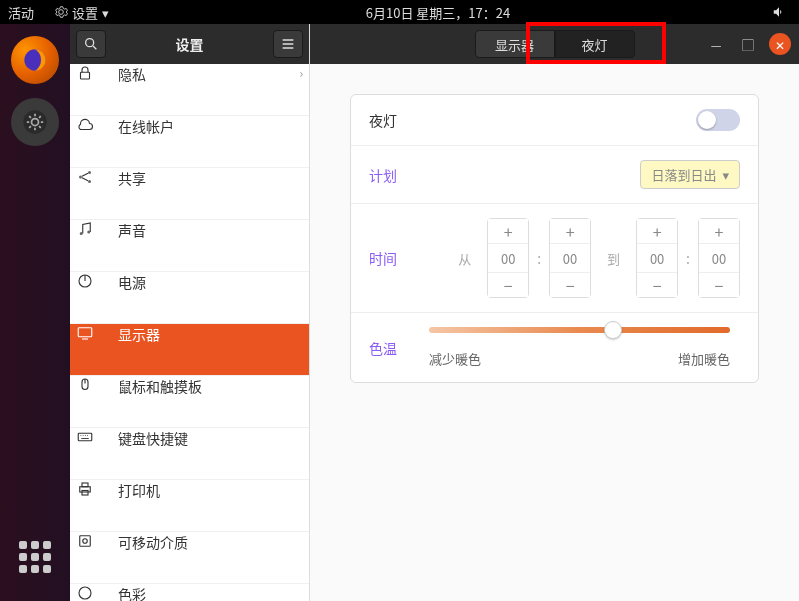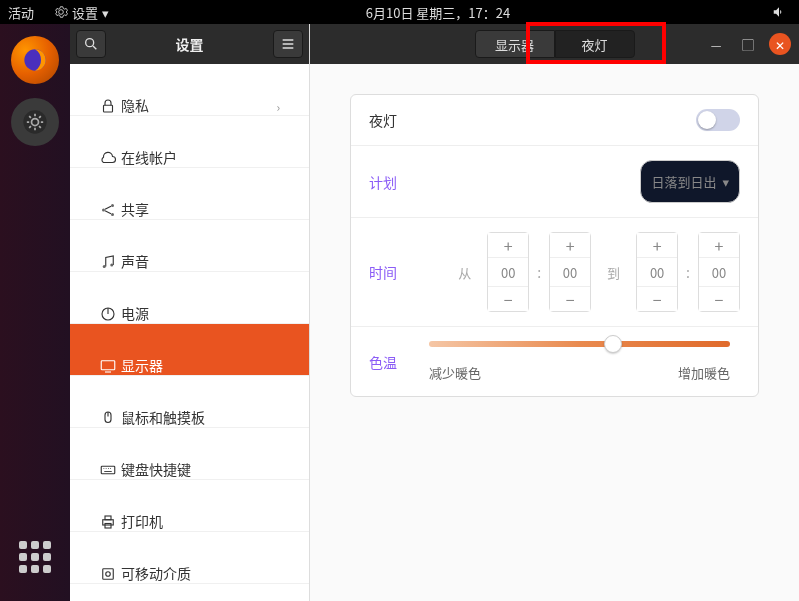--- a/index.html
+++ b/index.html
@@ -24,21 +24,21 @@
 
 .window { position: absolute; left: 70px; top: 24px; width: 729px; height: 577px; background: #fff; display: flex; }
 
 
 .sidebar { width: 240px; background: #fff; border-right: 1px solid #ddd; display: flex; flex-direction: column; }
 .sidebar-header { height: 40px; background: #2c2c2c; display: flex; align-items: center; padding: 0 6px; gap: 6px; }
 .sq-btn { width: 30px; height: 28px; background: #3a3a3a; border: 1px solid #1a1a1a; border-radius: 4px; display: flex; align-items: center; justify-content: center; }
 .sq-btn svg { width: 16px; height: 16px; fill: #ddd; }
 .sidebar-title { flex: 1; text-align: center; color: #eee; font-size: 14px; font-weight: bold; }
 .sidebar-list { flex: 1; overflow-y: auto; }
-.sidebar-item { height: 52px; display: flex; align-items: flex-end; padding: 0 29px; gap: 4px; font-size: 14px; color: #333; cursor: pointer; border-bottom: 1px solid #f0f0f0; }
+.sidebar-item { height: 52px; display: flex; align-items: flex-start; padding: 0 6px; gap: 24px; font-size: 14px; color: #333; cursor: pointer; border-bottom: 1px solid #f0f0f0; }
 .sidebar-item.active { background: #e95420; color: #fff; }
 .sidebar-item svg { width: 18px; height: 18px; fill: #666; flex-shrink: 0; }
 .sidebar-item.active svg { fill: #fff; }
 .sidebar-item .chev { margin-left: auto; font-size: 12px; color: #999; }
 
 
 .main { flex: 1; display: flex; flex-direction: column; }
 .main-header { height: 40px; background: #2c2c2c; display: flex; align-items: center; justify-content: center; position: relative; }
 .tab-group { display: flex; }
 .tab { width: 80px; height: 28px; background: #3a3a3a; border: 1px solid #1a1a1a; color: #ddd; font-size: 13px; display: flex; align-items: center; justify-content: center; cursor: pointer; }
@@ -52,21 +52,21 @@
 
 .content { flex: 1; padding: 30px 40px; overflow-y: auto; background: #fafafa; }
 .desc { color: #555; font-size: 13px; margin-bottom: 24px; text-align: center; }
 .panel { border: 1px solid #ddd; border-radius: 6px; background: #fff; }
 .row { display: flex; align-items: center; padding: 14px 18px; border-bottom: 1px solid #eee; font-size: 14px; }
 .row:last-child { border-bottom: none; }
 .row-label { color: #8b5cf6; width: 50px; }
 .row-fill { flex: 1; }
 .toggle { width: 44px; height: 22px; background: #d0d4e8; border-radius: 11px; position: relative; cursor: pointer; }
 .toggle::after { content: ""; position: absolute; left: 2px; top: 2px; width: 18px; height: 18px; background: #fff; border-radius: 50%; box-shadow: 0 1px 2px rgba(0,0,0,.3); }
-.combo { border: 1px solid #ccc; border-radius: 12px; padding: 11px 10px; font-size: 13px; color: #888; display: flex; align-items: center; gap: 6px; background: #0f172a; }
+.combo { border: 1px solid #ccc; border-radius: 4px; padding: 4px 10px; font-size: 13px; color: #888; display: flex; align-items: center; gap: 6px; background: #fef9c3; }
 .time-row { display: flex; align-items: center; gap: 8px; }
 .sublabel { color: #aaa; font-size: 13px; margin: 0 8px; }
 .spinner { display: flex; flex-direction: column; border: 1px solid #ddd; border-radius: 4px; width: 42px; }
 .spinner button { height: 24px; border: none; background: #fff; color: #888; font-size: 16px; cursor: pointer; }
 .spinner input { height: 30px; border: none; border-top: 1px solid #eee; border-bottom: 1px solid #eee; text-align: center; font-size: 13px; color: #888; width: 100%; background: #fff; }
 .colon { color: #aaa; }
 .slider-wrap { flex: 1; padding: 0 10px; }
 .slider-track { height: 6px; background: linear-gradient(to right, #f5c6a5, #e98a4f, #e06a2b); border-radius: 3px; position: relative; margin-bottom: 16px; }
 .slider-thumb { position: absolute; top: -6px; left: 58%; width: 18px; height: 18px; background: #fff; border: 1px solid #ccc; border-radius: 50%; box-shadow: 0 1px 2px rgba(0,0,0,.2); }
 .slider-labels { display: flex; justify-content: space-between; font-size: 13px; color: #666; gap: 8px; }

